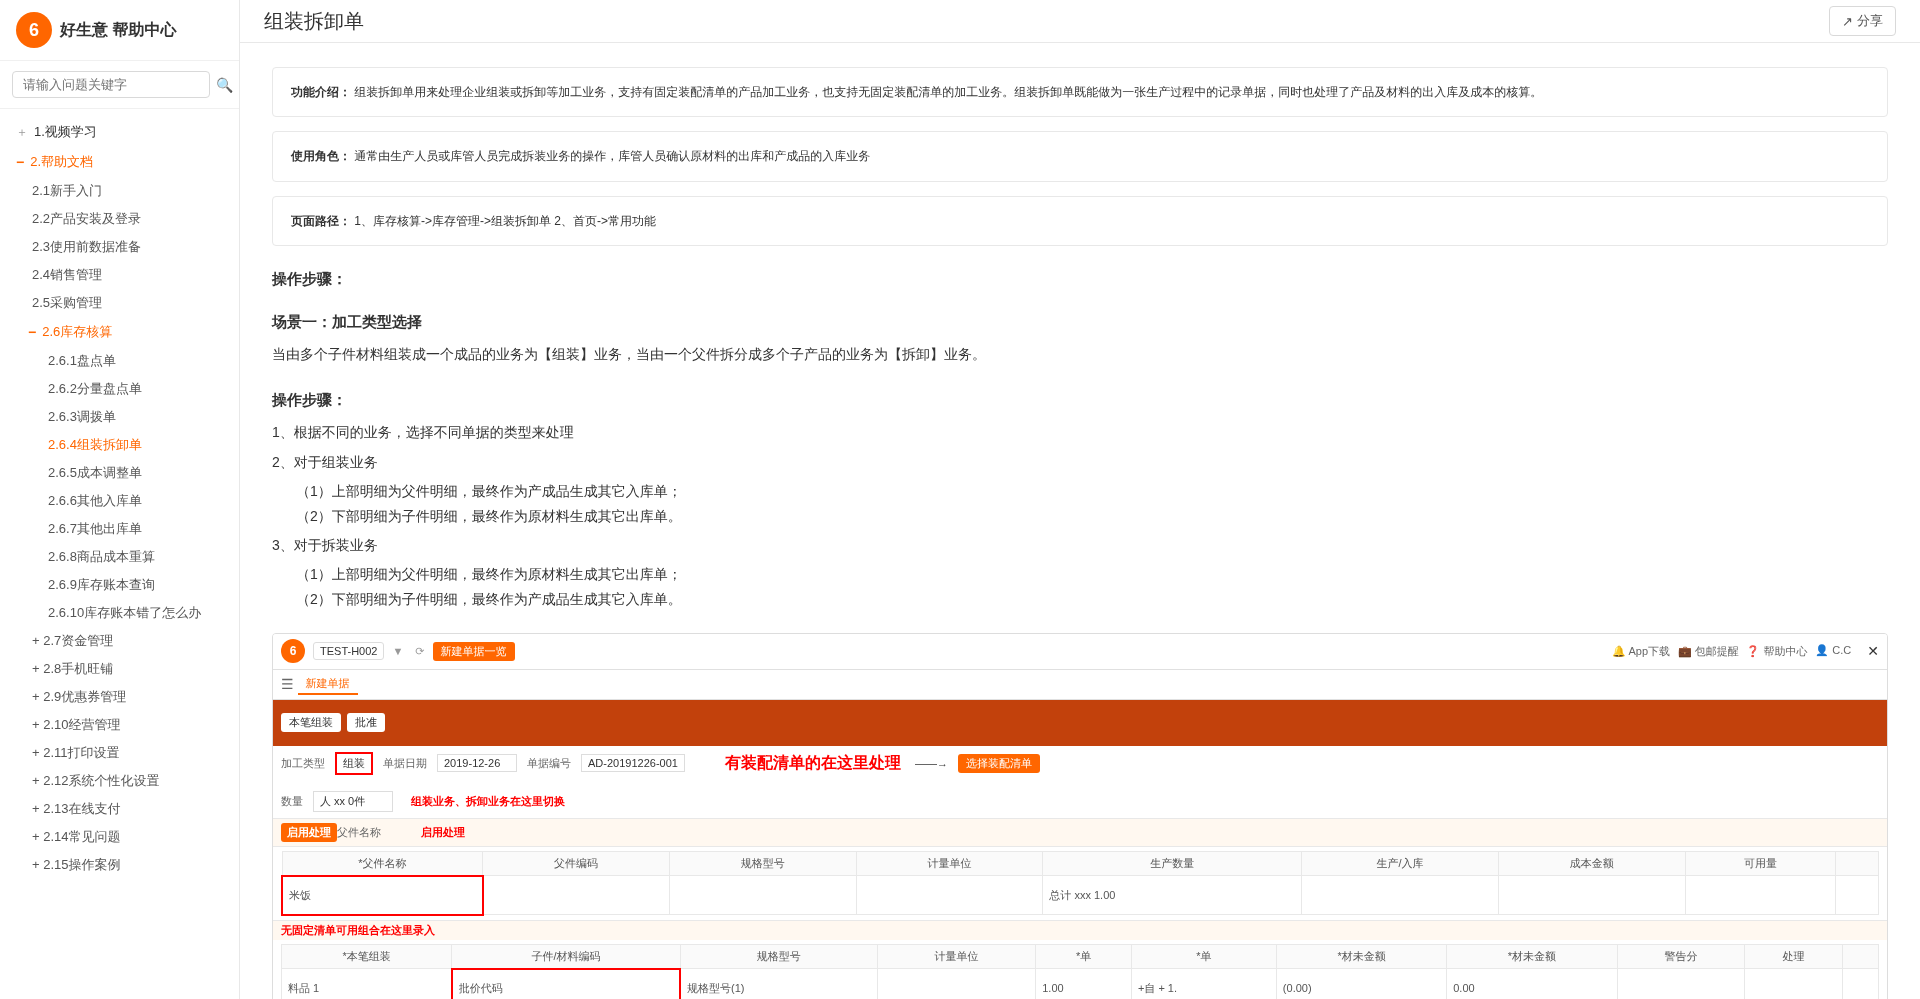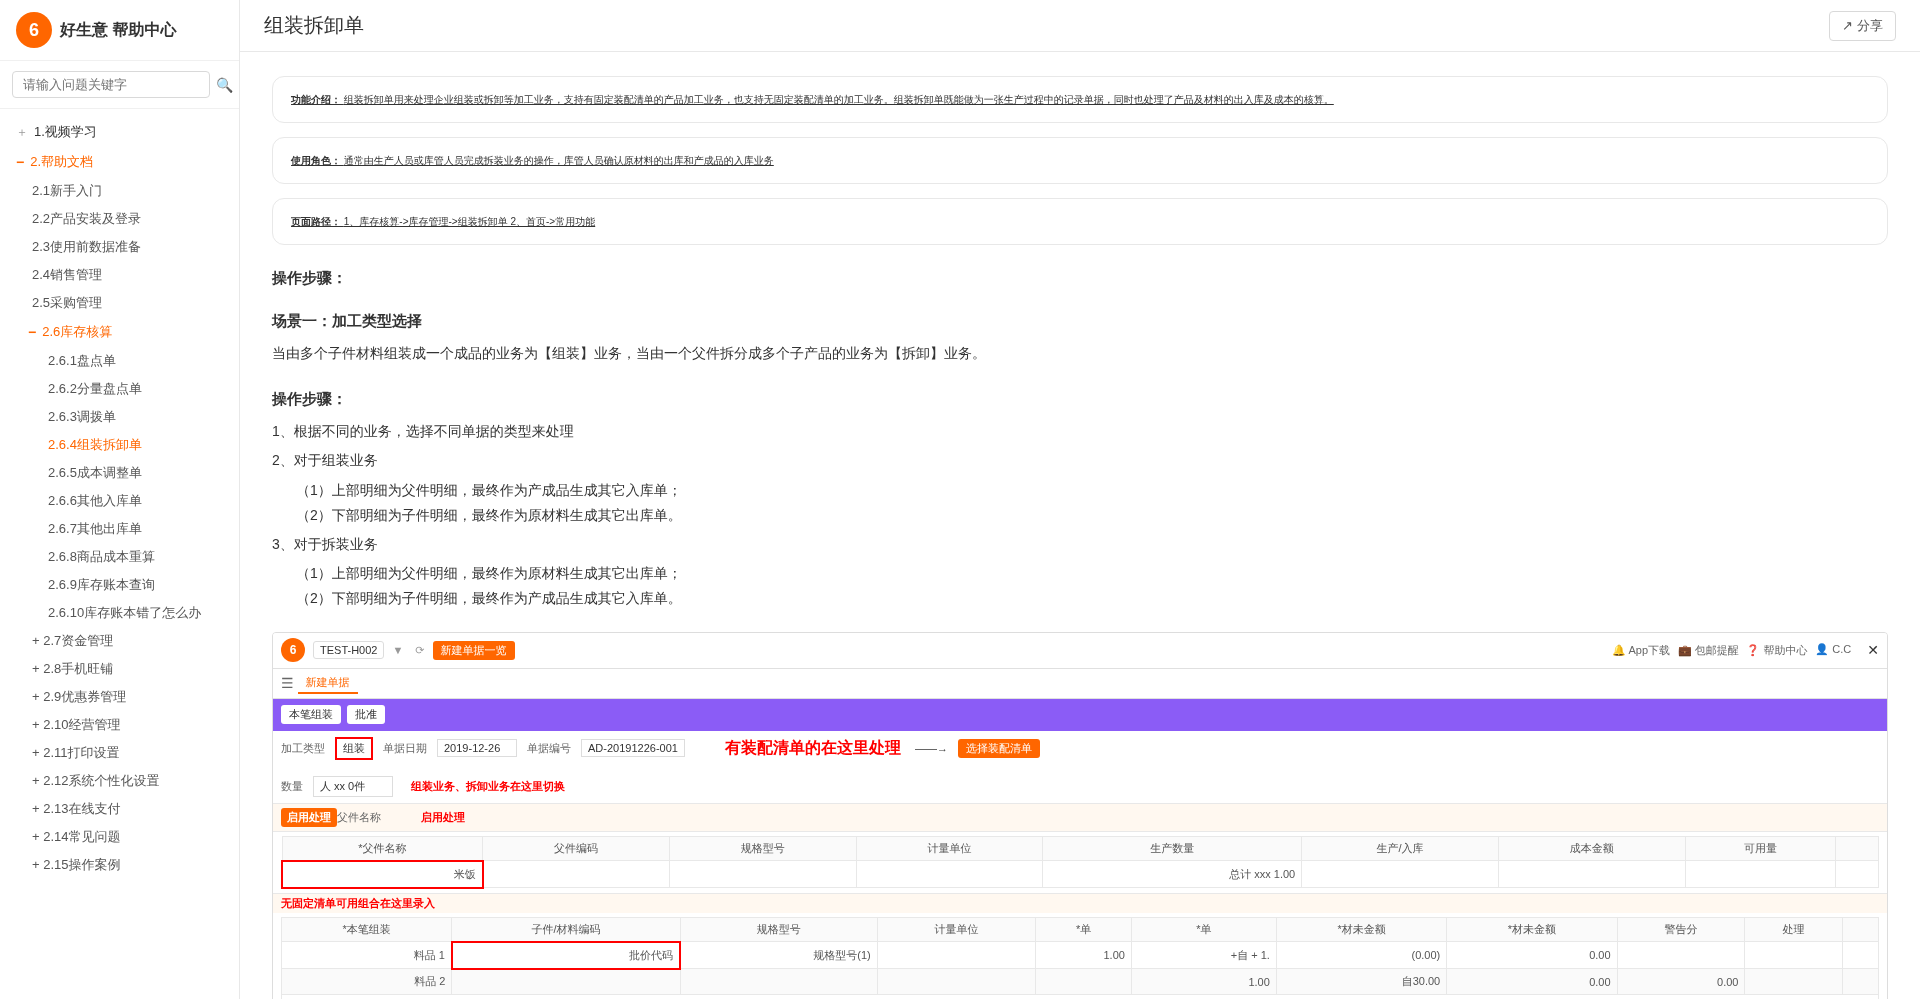--- a/index.html
+++ b/index.html
@@ -86,21 +86,21 @@
       display: flex;
       flex-direction: column;
       height: 100vh;
       overflow: hidden;
     }
 
     #topbar {
       background: #fff;
       border-bottom: 1px solid #e8e8e8;
       padding: 0 24px;
-      height: 52px;
+      height: 43px;
       display: flex;
       align-items: center;
       justify-content: space-between;
     }
     .page-title-text {
       font-size: 20px;
       font-weight: 500;
       color: #333;
     }
     .share-btn {
@@ -113,27 +113,26 @@
     #content {
       flex: 1;
       overflow-y: auto;
       padding: 24px 32px;
       background: #fff;
     }
 
     .info-block {
       background: #fff;
       border: 1px solid #e8e8e8;
-      border-radius: 12px;
+      border-radius: 4px;
       padding: 14px 18px;
       margin-bottom: 14px;
       line-height: 1.7;
       color: #333;
-      font-size: 10px;
-      text-decoration: underline;
+      font-size: 12px;
     }
 
     .section-title {
       font-weight: bold;
       font-size: 15px;
       margin: 24px 0 10px 0;
       color: #333;
     }
 
     .content-text {
@@ -192,22 +191,22 @@
       display: flex;
       align-items: center;
       padding: 0 8px;
       gap: 4px;
       border-bottom: 1px solid #e0e0e0;
     }
     .mock-nav-item { font-size: 11px; color: #333; padding: 2px 8px; cursor: pointer; }
     .mock-nav-item.active { color: #f60; border-bottom: 2px solid #f60; }
 
     .mock-toolbar {
-      background: #8b5cf6;
-      height: 32px;
+      background: #c2410c;
+      height: 46px;
       display: flex;
       align-items: center;
       padding: 12px 8px;
       gap: 6px;
     }
     .mock-toolbar-btn { background: #fff; color: #333; padding: 2px 8px; border-radius: 3px; font-size: 11px; }
     .mock-input { border: 1px solid #ddd; border-radius: 0; padding: 2px 6px; font-size: 11px; color: #333; min-width: 80px; }
 
     .mock-table {
       width: 100%;
@@ -217,22 +216,22 @@
     .mock-table th {
       background: #fafafa;
       border: 1px solid #e8e8e8;
       padding: 4px 6px;
       text-align: center;
       color: #555;
       font-weight: normal;
     }
     .mock-table td {
       border: 1px solid #e8e8e8;
-      padding: 5px 6px;
-      text-align: right;
+      padding: 11px 6px;
+      text-align: left;
       color: #555;
     }
     .mock-table tr:nth-child(even) td { background: #fafafa; }
     .mock-table .td-red { border: 2px solid #f00 !important; }
 
     .mock-section-label {
       background: #ff6600;
       color: #fff;
       padding: 2px 6px;
       border-radius: 3px;

